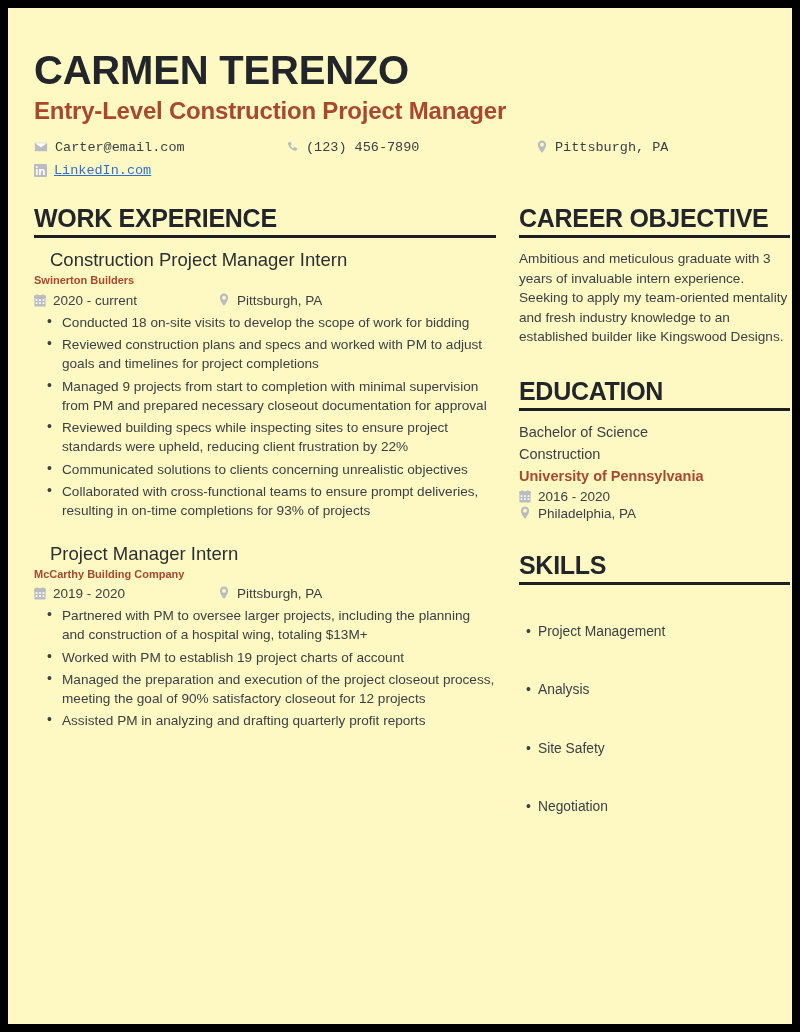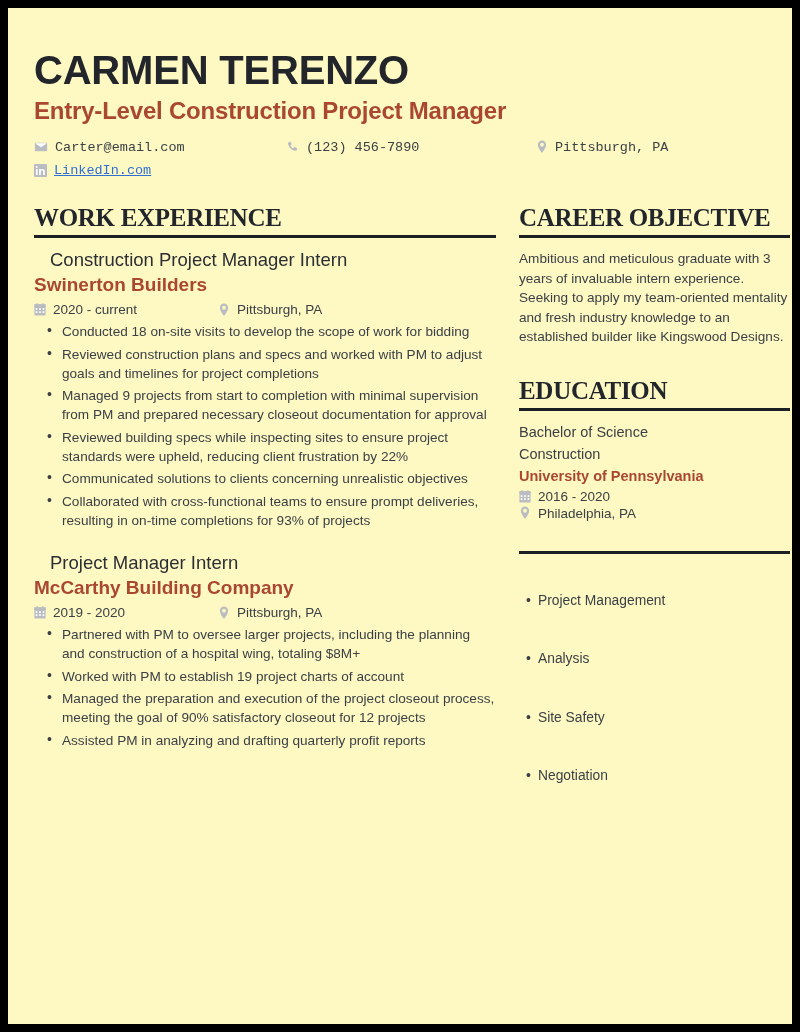--- a/index.html
+++ b/index.html
@@ -89,37 +89,36 @@
   .col-gap   { width: 23px; flex: none; }
   .col-right { width: 271px; flex: none; }
 
   .section-title {
     font-size: 25px;
     font-weight: 700;
     color: #22262b;
     letter-spacing: -0.3px;
     line-height: 1.13;
     margin: 0;
-    font-family: Liberation Serif, serif;
   }
   .section-rule {
     border-bottom: 3px solid #1c1f24;
     margin-top: 3px;
     margin-bottom: 11px;
   }
 
   .job-title {
     font-size: 18.5px;
     color: #2b2f34;
     font-weight: 400;
     margin: 0 0 3px 16px;
     line-height: 1.2;
   }
   .company {
-    font-size: 19px;
+    font-size: 11px;
     font-weight: 700;
     color: #a9472f;
     margin: 0 0 5px 0;
     line-height: 1.2;
   }
   .meta-row {
     display: flex;
     align-items: center;
     margin-bottom: 5px;
     gap: 32px;
@@ -332,21 +331,21 @@
             <div class="meta-item">
               <span class="icon">
                 <svg width="12" height="14" viewBox="0 0 12 16">
                     <path fill="#b9bcc0" d="M6 .7C3.4.7 1.3 2.8 1.3 5.4c0 3.4 4.1 8.8 4.3 9 .2.2.6.2.8 0 .2-.2 4.3-5.6 4.3-9C10.7 2.8 8.6.7 6 .7zm0 6.9a2.2 2.2 0 1 1 0-4.4 2.2 2.2 0 0 1 0 4.4z"></path>
                   </svg>
               </span>
               <span>Pittsburgh, PA</span>
             </div>
           </div>
           <ul class="bullets">
-            <li>Partnered with PM to oversee larger projects, including the planning and construction of a hospital wing, totaling $8M+</li>
+            <li>Partnered with PM to oversee larger projects, including the planning and construction of a hospital wing, totaling $13M+</li>
             <li>Worked with PM to establish 19 project charts of account</li>
             <li>Managed the preparation and execution of the project closeout process, meeting the goal of 90% satisfactory closeout for 12 projects</li>
             <li>Assisted PM in analyzing and drafting quarterly profit reports</li>
           </ul>
         </div>
 
       </div>
 
       <div class="col-gap"></div>
 
@@ -385,20 +384,21 @@
             <span class="icon">
               <svg width="12" height="14" viewBox="0 0 12 16">
                   <path fill="#b9bcc0" d="M6 .7C3.4.7 1.3 2.8 1.3 5.4c0 3.4 4.1 8.8 4.3 9 .2.2.6.2.8 0 .2-.2 4.3-5.6 4.3-9C10.7 2.8 8.6.7 6 .7zm0 6.9a2.2 2.2 0 1 1 0-4.4 2.2 2.2 0 0 1 0 4.4z"></path>
                 </svg>
             </span>
             <span>Philadelphia, PA</span>
           </div>
         </div>
 
         <div class="right-block">
+          <div class="section-title">SKILLS</div>
           <div class="section-rule"></div>
           <ul class="skills">
             <li>Project Management</li>
             <li>Analysis</li>
             <li>Site Safety</li>
             <li>Negotiation</li>
           </ul>
         </div>
 
       </div>

